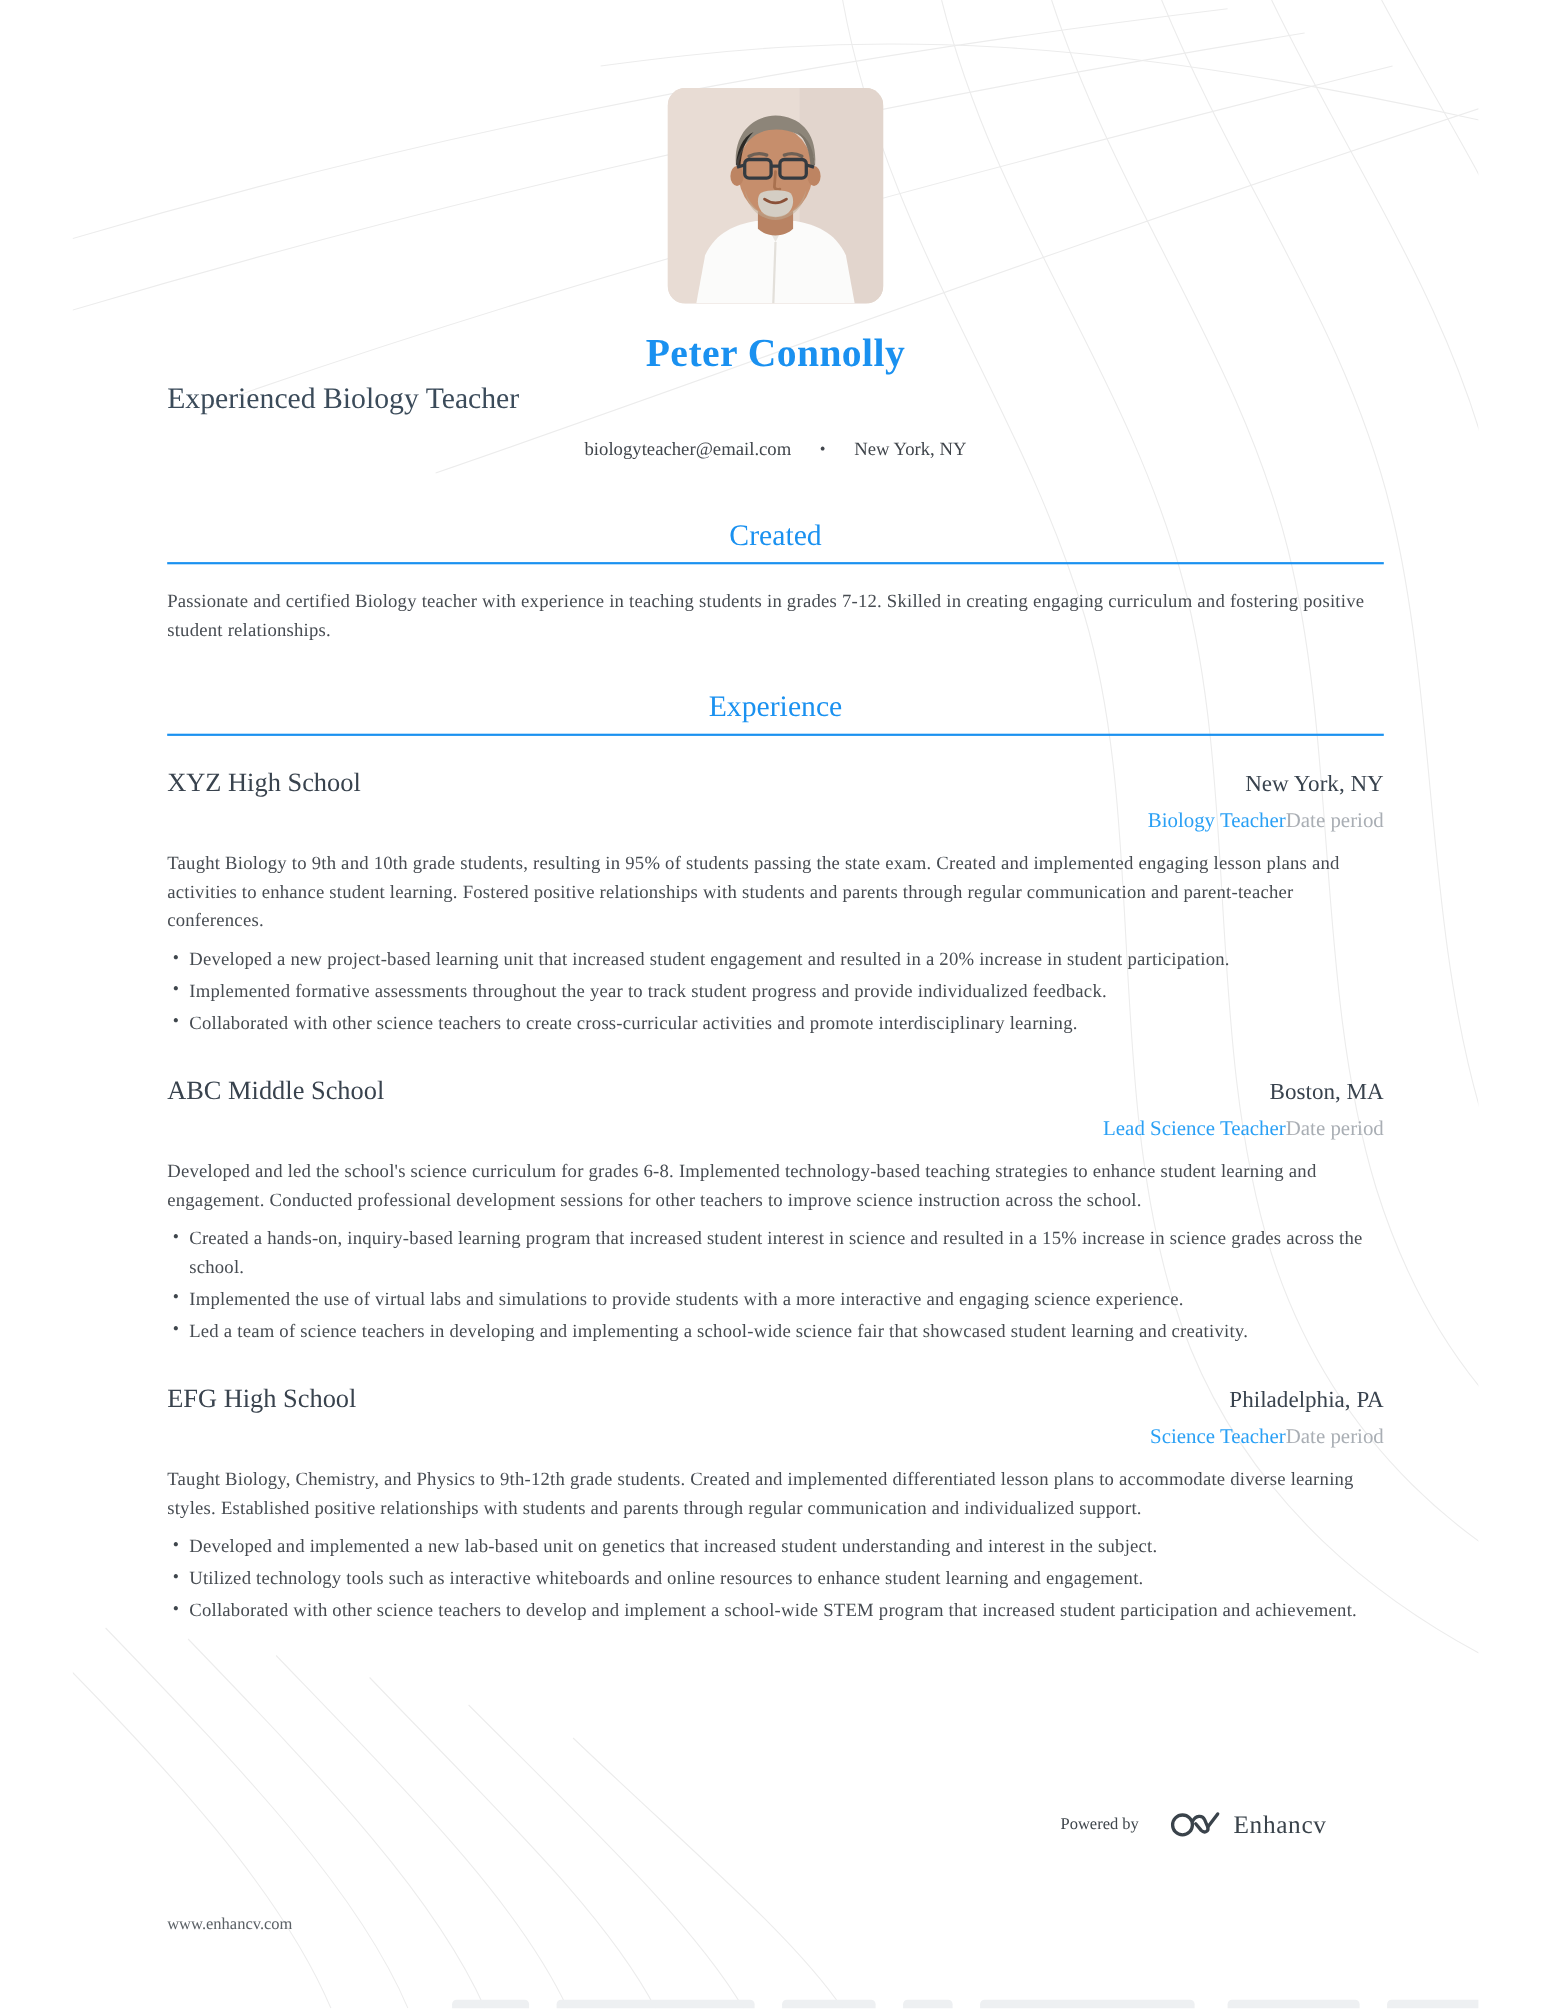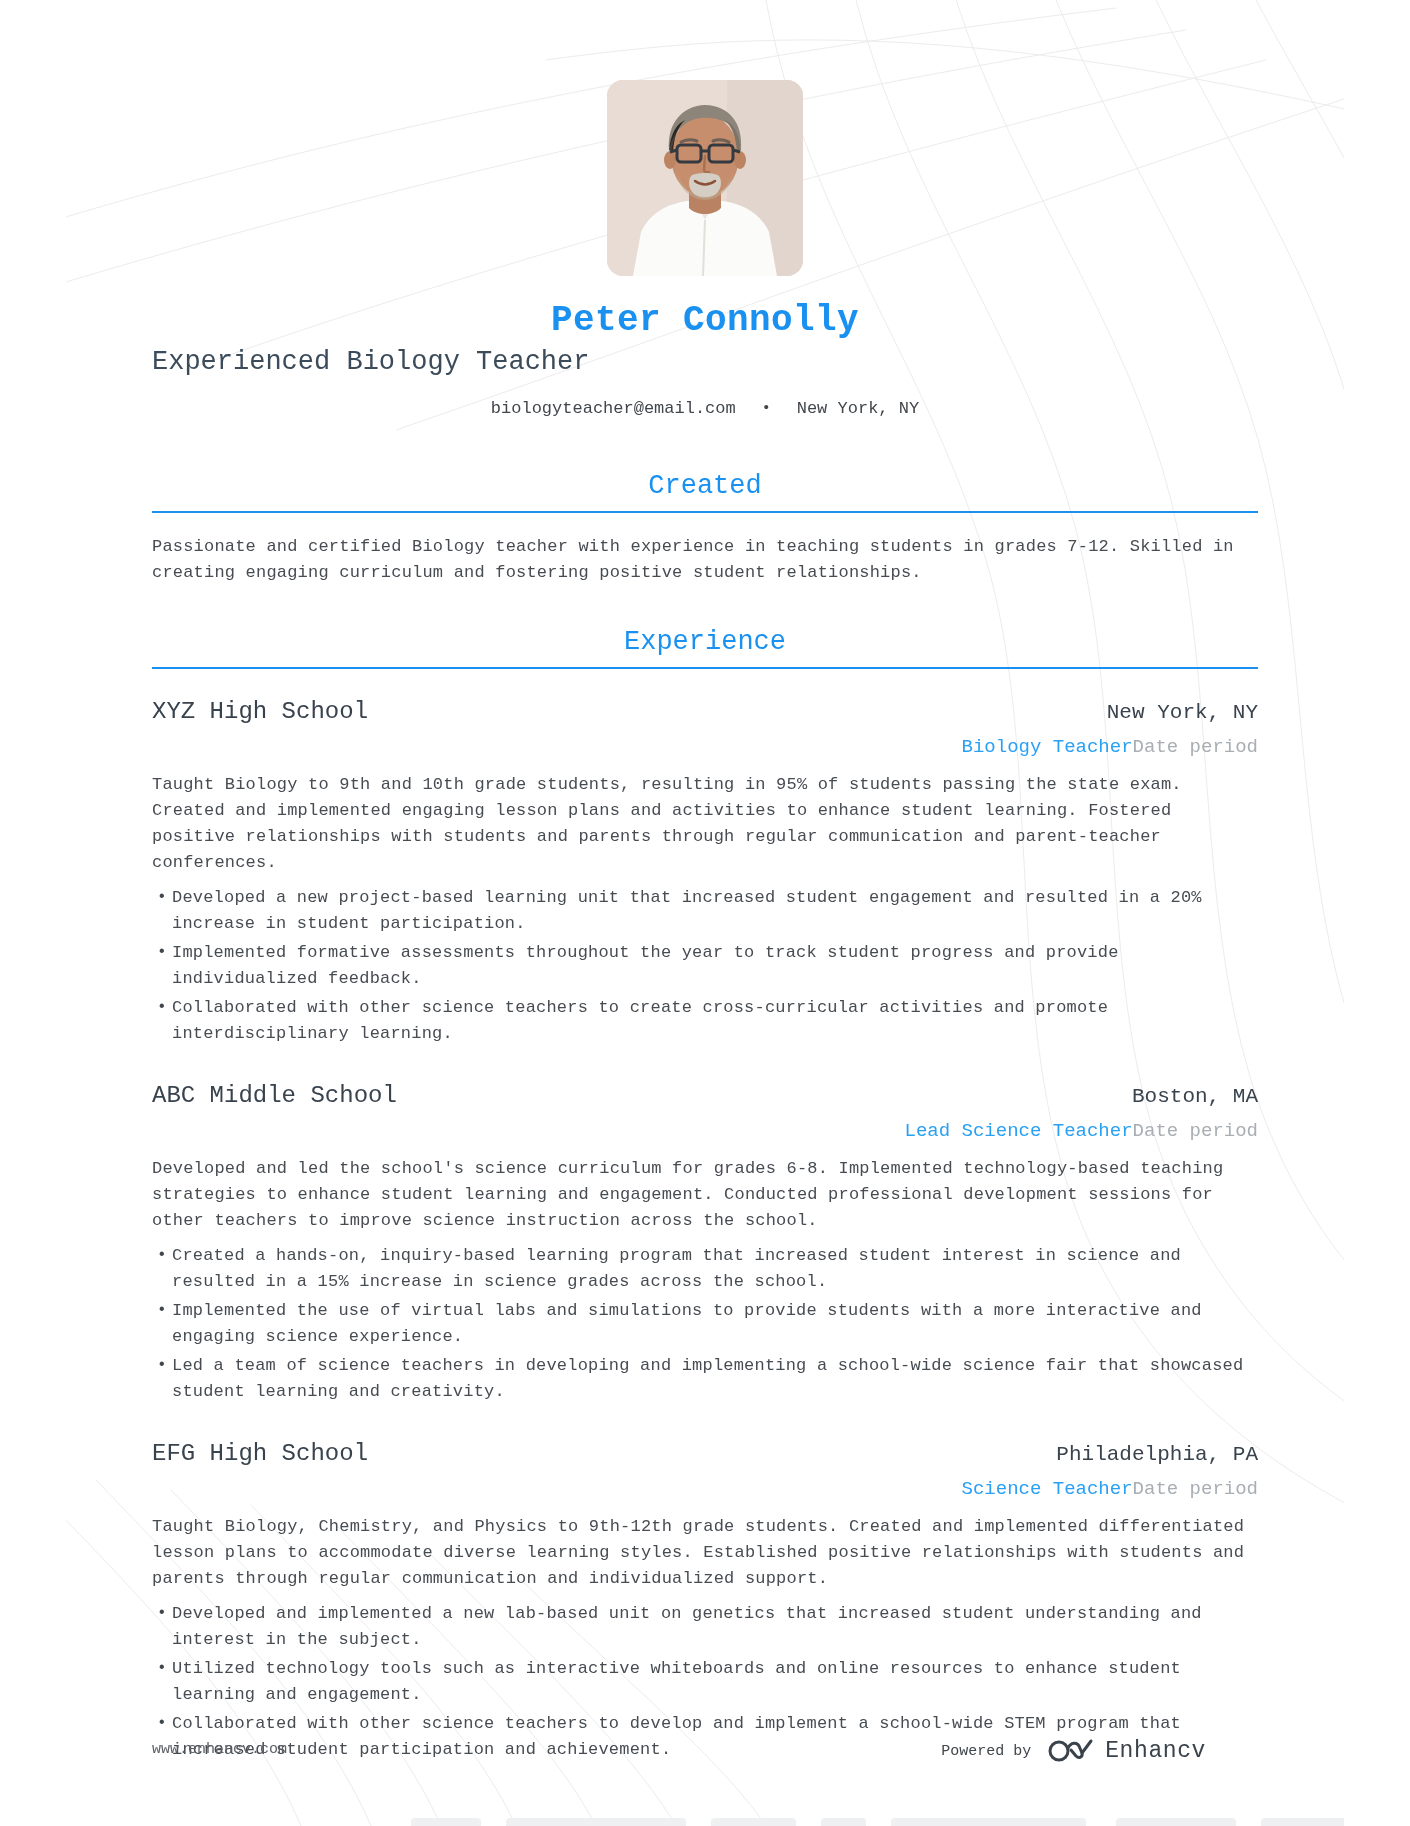--- a/index.html
+++ b/index.html
@@ -2,21 +2,21 @@
 <html><head>
 <meta charset="utf-8">
 <style>
   html,body{margin:0;padding:0;background:#fff;}
   .page{
     position:relative;
     width:1278px;height:1826px;
     margin:0 auto;
     background:#ffffff;
     overflow:hidden;
-    font-family:Liberation Mono, monospace;
+    font-family:Liberation Serif, serif;
     color:#474c52;
   }
   .bg-contours{position:absolute;inset:0;pointer-events:none;}
   .content{position:relative;padding:0 86px;}
 
   
   .photo-wrap{
     width:196px;height:196px;
     margin:80px auto 0;
     border-radius:16px;
@@ -92,22 +92,22 @@
     color:#3f464c;font-size:16px;
   }
 
   
   .footer-left{
     position:absolute;left:86px;top:1740px;
     font-size:15px;line-height:20px;color:#5b6166;
   }
   .footer-left a{color:#5b6166;text-decoration:none;text-align:center;}
   .footer-right{
-    position:absolute;right:138px;top:1736px;
-    display:flex;align-items:center;gap:16px;
+    position:absolute;right:138px;top:1644px;
+    display:flex;align-items:center;gap:28px;
   }
   .powered-by{font-size:15px;color:#3f464c;}
   .brand-lockup{display:flex;align-items:center;gap:10px;cursor:pointer;}
   .brand-name{
     font-size:23px;color:#3a434b;letter-spacing:0.6px;
     font-weight:400;
   }
 
   
   .next-page-hint{position:absolute;left:0;right:0;bottom:0;height:14px;pointer-events:none;}

